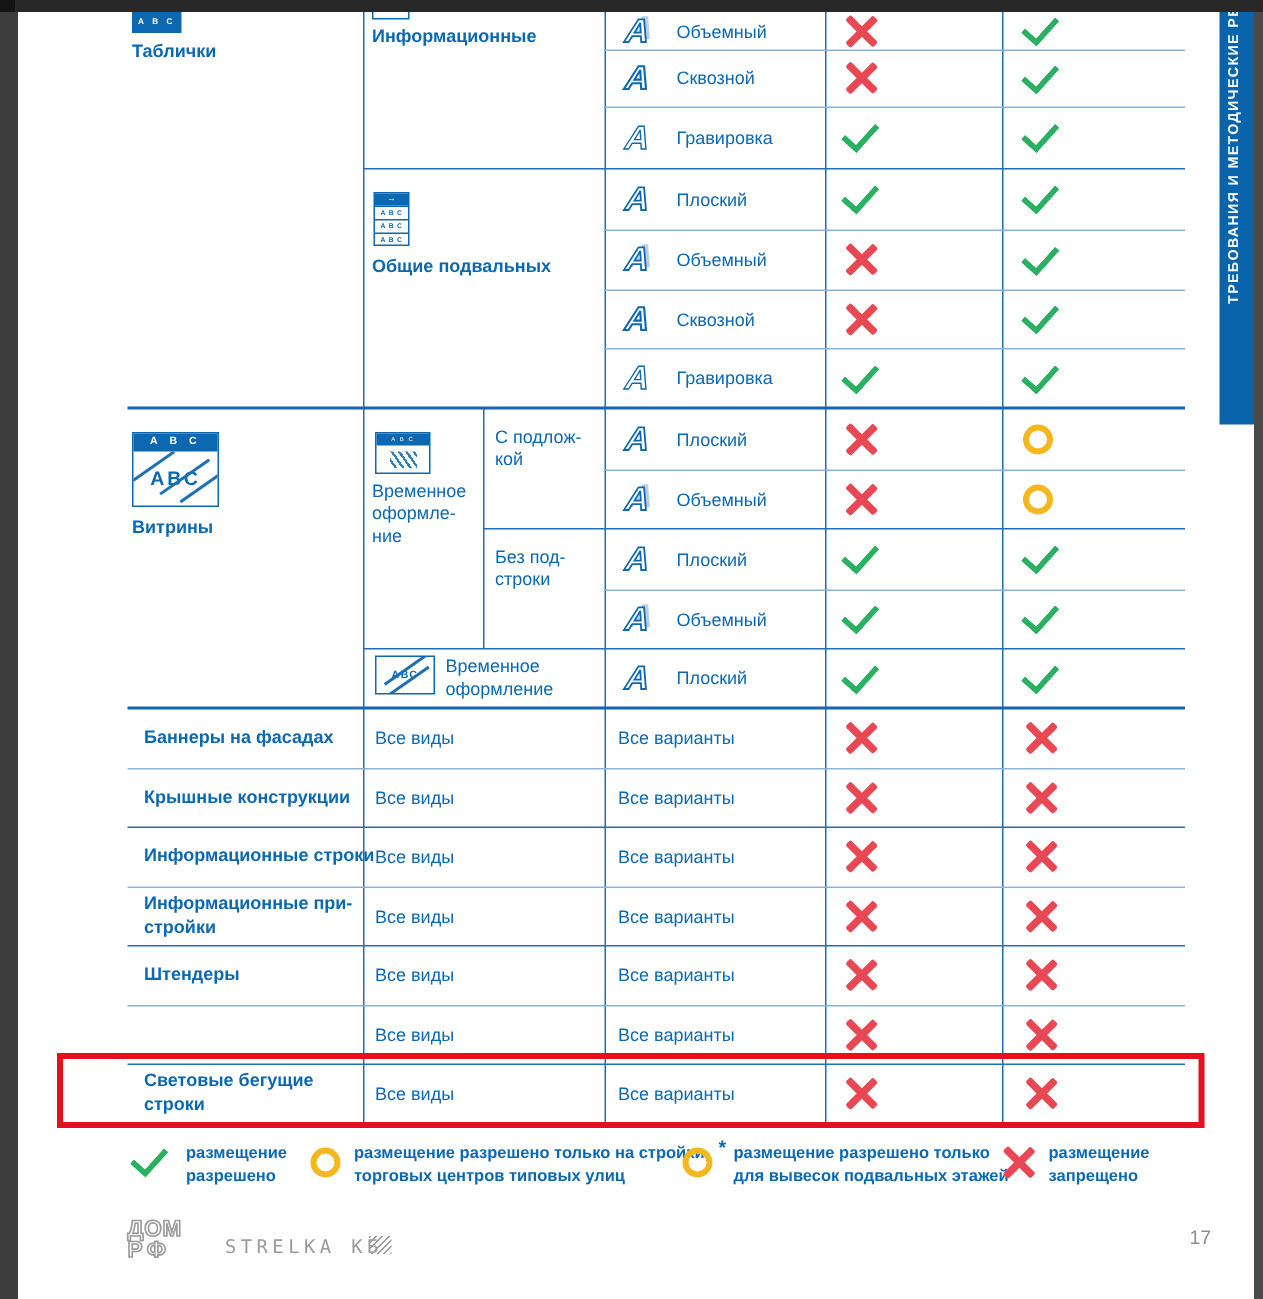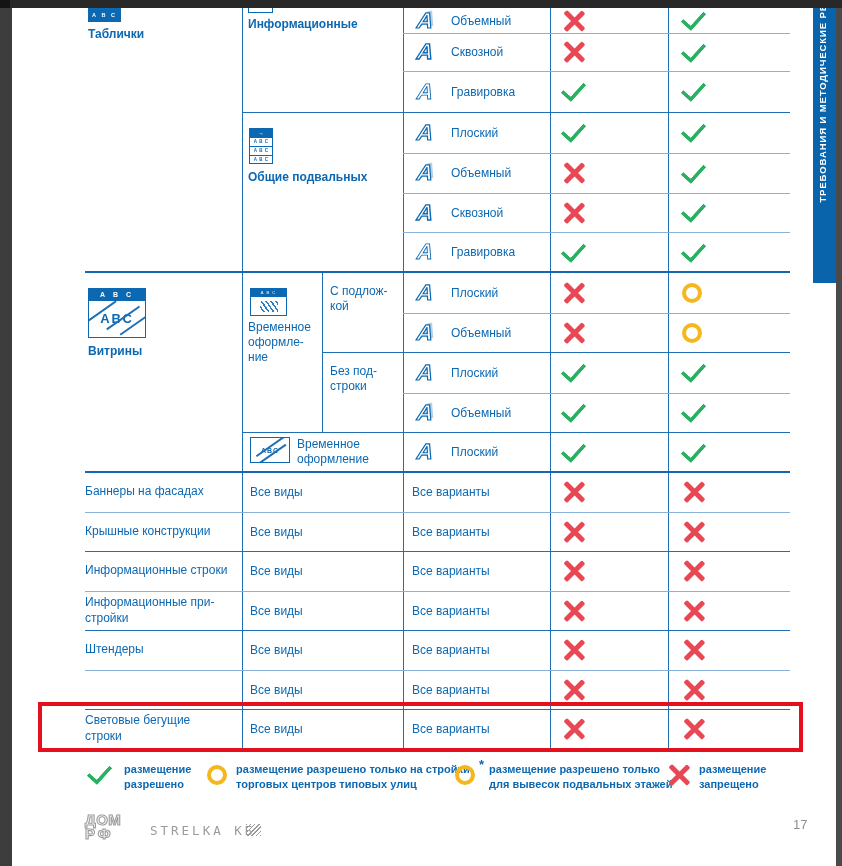--- a/index.html
+++ b/index.html
@@ -16,21 +16,21 @@
   
   .vl{position:absolute;width:1px;background:#1e6fb4;}
   .hl{position:absolute;height:1px;background:#1e6fb4;}
   .hl2{position:absolute;height:2px;background:#1467ae;}
   .hll{position:absolute;height:1px;background:#88b4db;}
   
   .cell{position:absolute;display:flex;align-items:center;color:#0d68b2;font-size:12px;box-sizing:border-box;}
   .tcol{left:403px;width:147px;gap:12px;padding-left:8px;}
   .c1{left:551px;width:116px;padding-left:11px;}
   .c2{left:669px;width:119px;padding-left:13px;}
-  .catcol{left:85px;width:156px;font-weight:normal;line-height:1.3;white-space:pre-line;}
+  .catcol{left:96px;width:156px;font-weight:bold;line-height:1.3;white-space:pre-line;}
   .kcol{left:242px;width:160px;padding-left:8px;}
   .vcol{left:403px;width:146px;padding-left:9px;}
   .lbl{position:absolute;font-size:12px;color:#0d68b2;white-space:pre-line;line-height:1.25;}
   .bold{font-weight:bold;}
   
   .ic-check{display:inline-block;width:19px;height:10px;border-left:4px solid #2ab061;
             border-bottom:4px solid #2ab061;transform:rotate(-48deg);margin-top:-5px;border-radius:1px;}
   .ic-cross{position:relative;display:inline-block;width:24px;height:24px;}
   .ic-cross::before,.ic-cross::after{content:"";position:absolute;left:10px;top:-1px;width:4.5px;height:26px;
             background:#e84754;border-radius:1.5px;}

